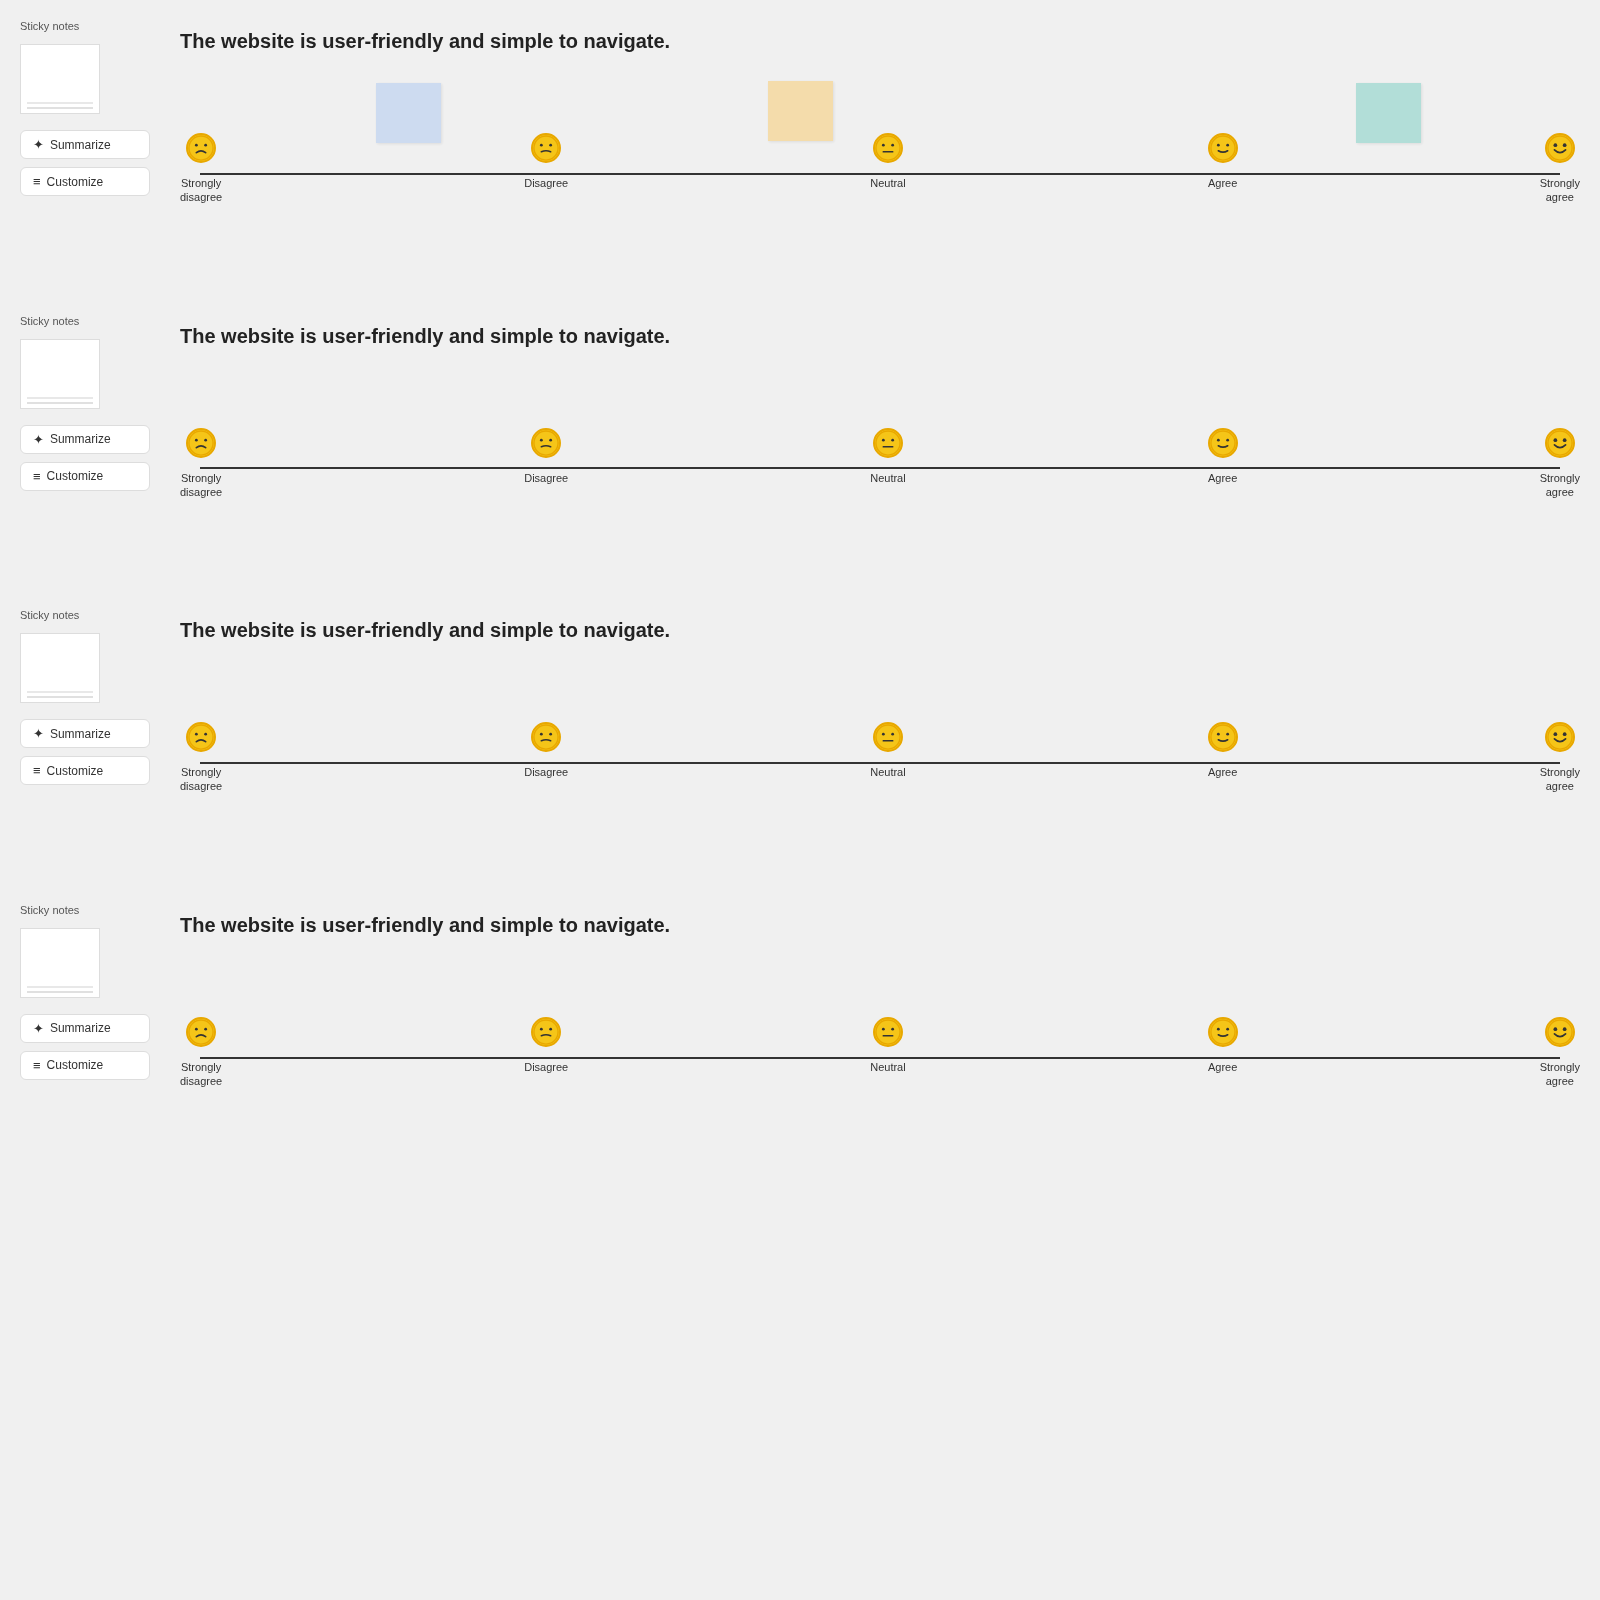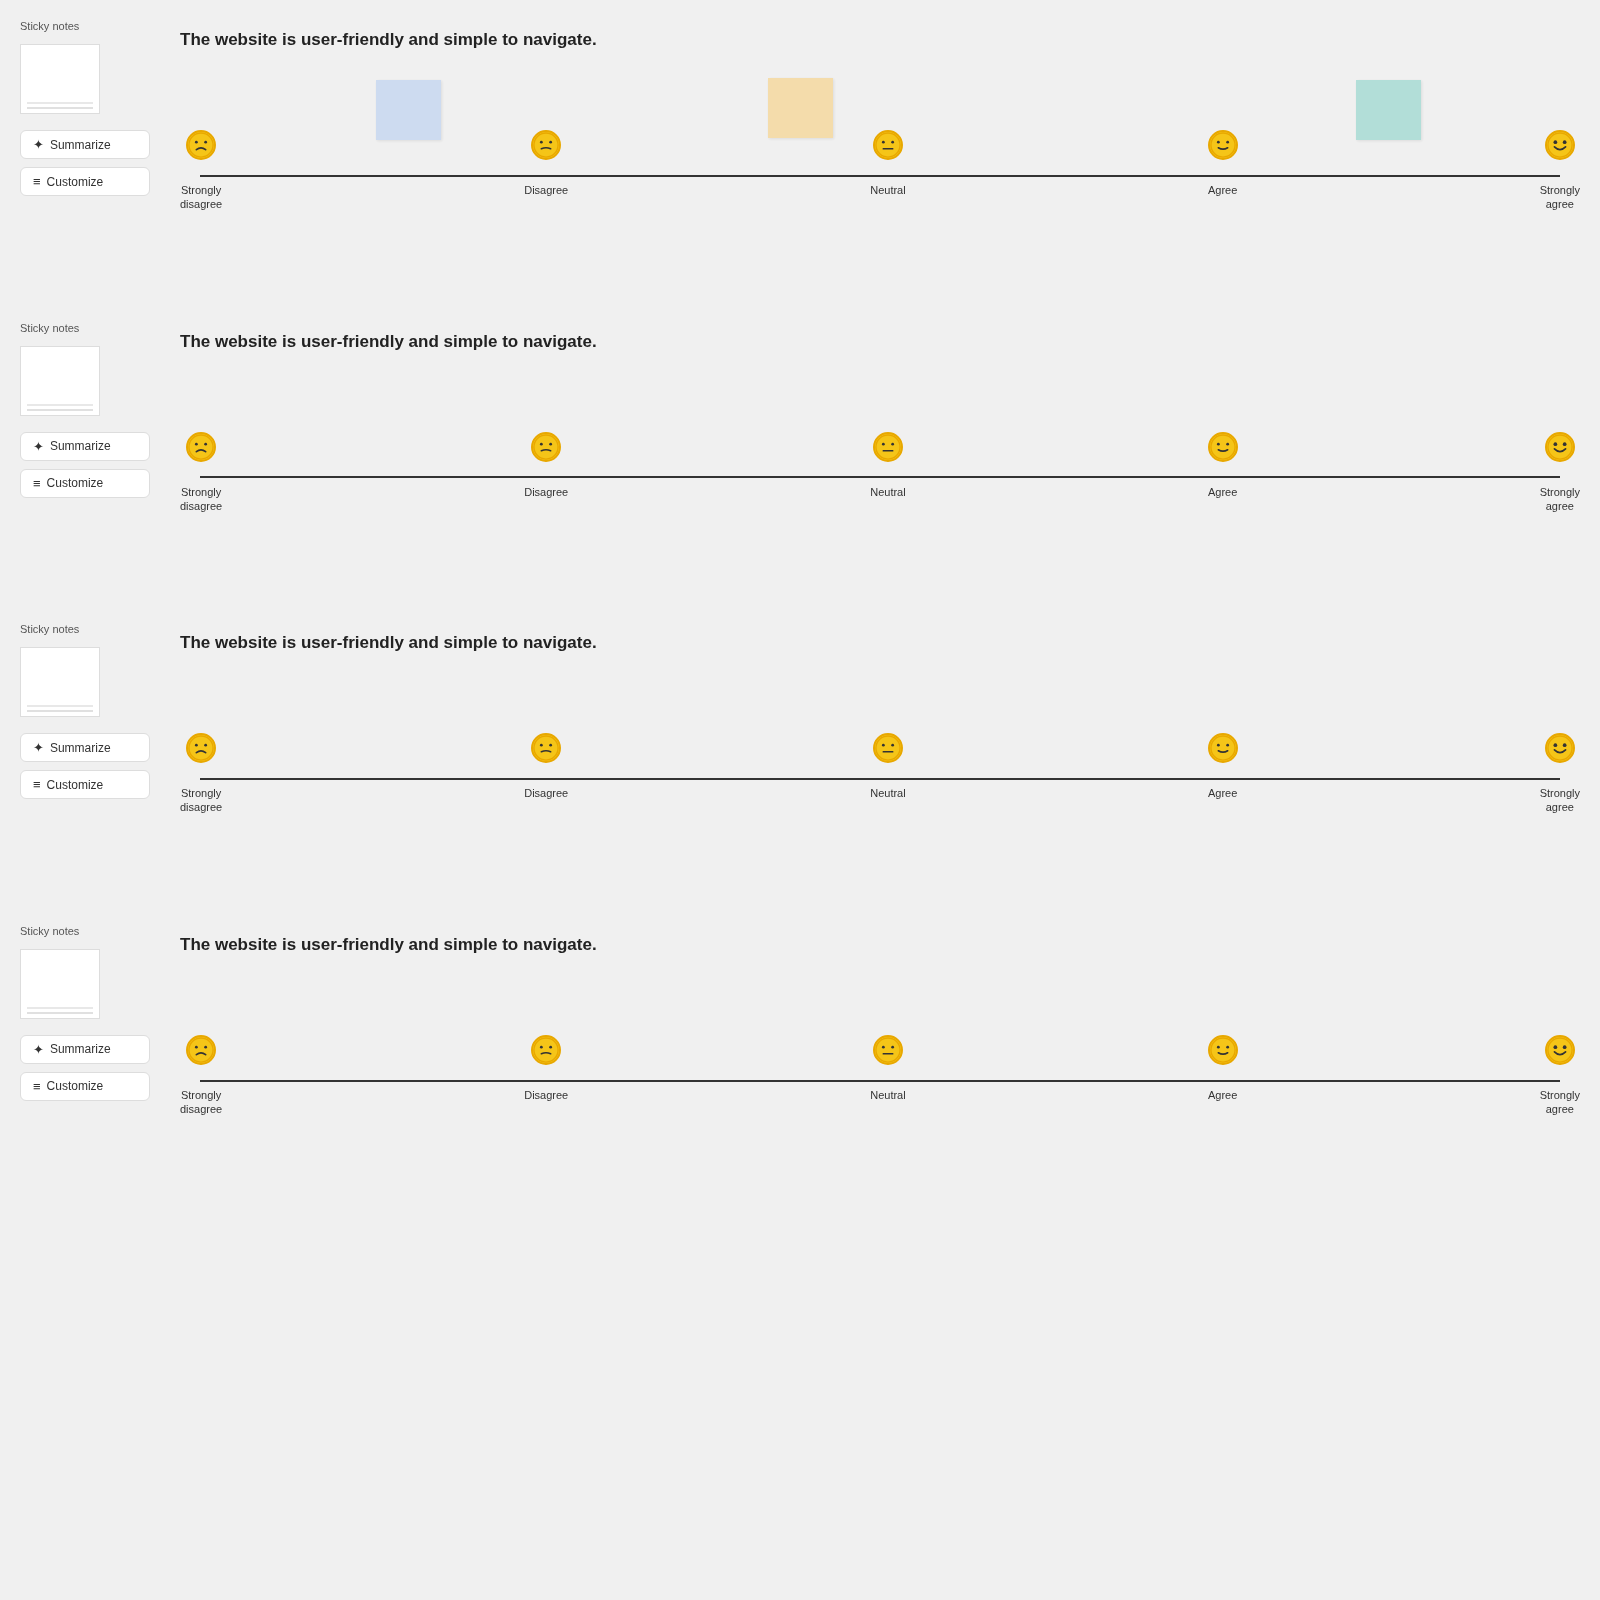--- a/index.html
+++ b/index.html
@@ -68,21 +68,21 @@
     .btn-icon {
       font-size: 13px;
     }
 
     .main-content {
       flex: 1;
       padding-top: 10px;
     }
 
     .question-title {
-      font-size: 17px;
+      font-size: 20px;
       font-weight: 600;
       color: #222;
       margin-bottom: 40px;
     }
 
     .likert-scale {
       position: relative;
       width: 100%;
       padding: 40px 0 50px 0;
     }
@@ -101,21 +101,21 @@
       display: flex;
       justify-content: space-between;
       position: relative;
       z-index: 2;
     }
 
     .scale-point {
       display: flex;
       flex-direction: column;
       align-items: center;
-      gap: 17px;
+      gap: 7px;
     }
 
     .emoji-face {
       width: 28px;
       height: 28px;
       border-radius: 50%;
       background: #f5c518;
       display: flex;
       align-items: center;
       justify-content: center;

